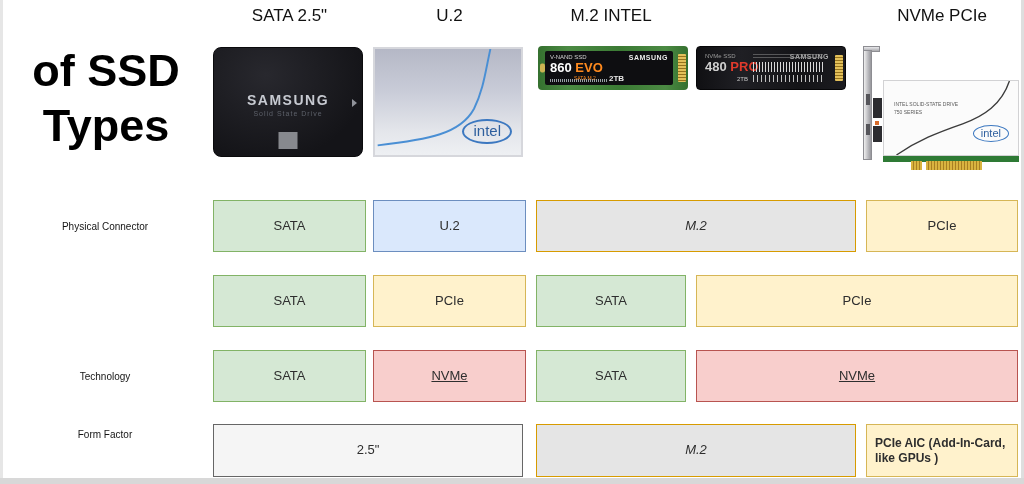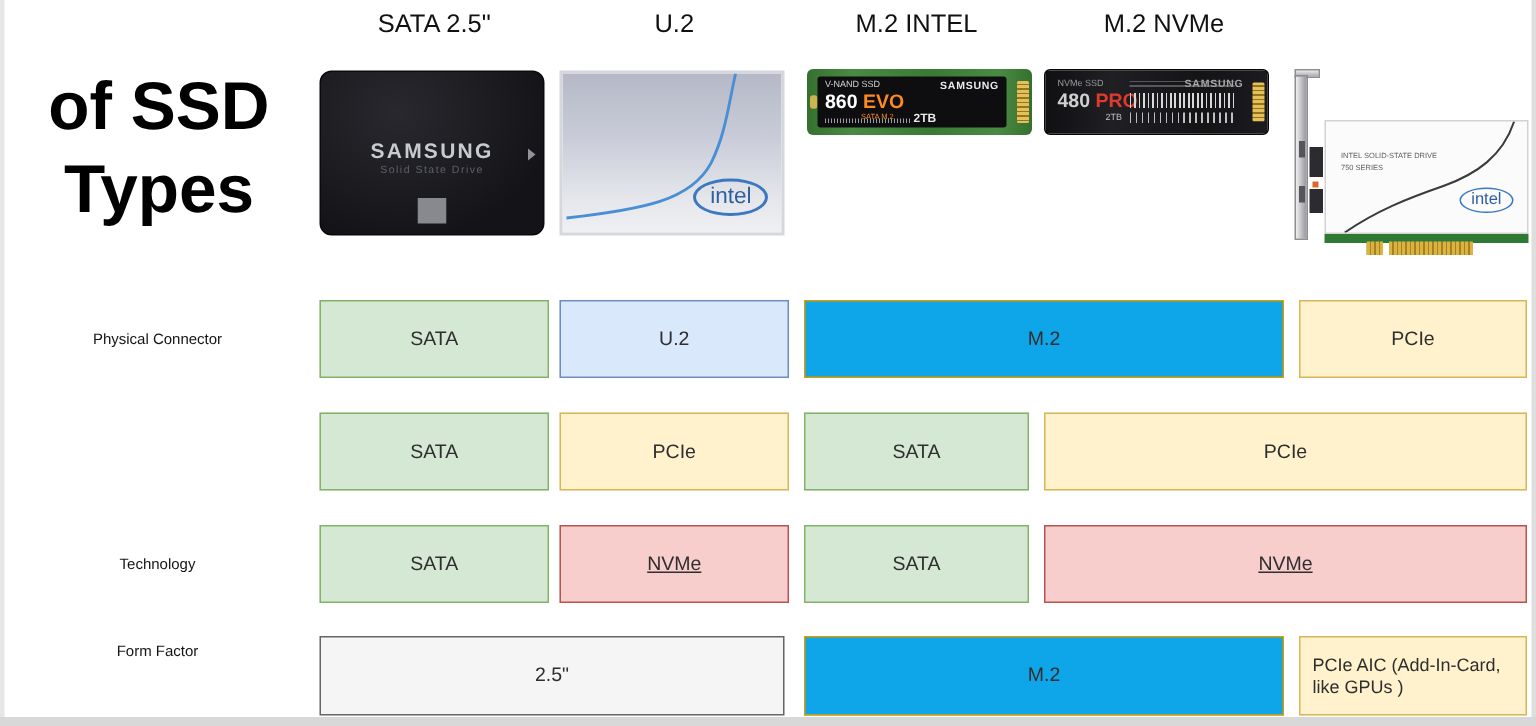--- a/index.html
+++ b/index.html
@@ -38,30 +38,30 @@
 
   
   .cell{
     position:absolute;box-sizing:border-box;border:1px solid;
     display:flex;align-items:center;justify-content:center;text-align:left;
     font-size:13px;color:#2e2e2e;padding:2px 8px;line-height:1.25;
   }
   .green {background:#d5e8d4;border-color:#82b366;}
   .blue  {background:#dae8fc;border-color:#6c8ebf;}
   .yellow{background:#fff2cc;border-color:#d6b656;}
-  .orange{background:#0ea5e9;border-color:#d79b00;}
+  .orange{background:#e5e5e5;border-color:#d79b00;font-style:italic;}
   .red   {background:#f8cecc;border-color:#b85450;text-decoration:underline;}
   .grey  {background:#f5f5f5;border-color:#666666;}
   .r1{top:200px;height:52px;} .r2{top:275px;height:52px;}
   .r3{top:350px;height:52px;} .r4{top:424px;height:53px;}
   .c1{left:213px;width:153px;} .c2{left:373px;width:153px;}
   .c3{left:536px;width:150px;} .c5{left:866px;width:152px;}
   .c12{left:213px;width:310px;} .c34{left:536px;width:320px;}
   .c45{left:696px;width:322px;}
-  .small-cell{font-size:12px;}
+  .small-cell{font-size:12px;font-weight:bold;}
 
   
   
   .sata25-drive{position:absolute;left:213px;top:47px;width:150px;height:110px;
     background:radial-gradient(ellipse at 35% 25%, #28282e 0%, #141418 75%);
     border:1px solid #0a0a0c;border-radius:8px;box-sizing:border-box;}
   .s25-brand{position:absolute;top:44px;left:0;right:0;text-align:center;
     color:#c7cad1;font-weight:bold;font-size:14px;letter-spacing:1.5px;}
   .s25-sub{position:absolute;top:62px;left:0;right:0;text-align:center;
     color:#5d616a;font-size:7px;letter-spacing:1px;}
@@ -82,21 +82,21 @@
   
   .m2{position:absolute;top:46px;width:150px;height:44px;border-radius:4px;box-sizing:border-box;}
   .m2sata-drive{left:538px;
     background:linear-gradient(90deg,#35702f,#4b8a43 20%,#3b7a34 55%,#4b8a43 85%,#35702f);}
   .m2nvme-drive{left:696px;border:1px solid #060608;
     background:linear-gradient(90deg,#101013,#1f1f24 30%,#141417 70%,#1b1b20);}
   .m2-gold{position:absolute;right:2px;top:8px;bottom:8px;width:8px;border-radius:1px;
     background:repeating-linear-gradient(180deg,#e3c05a 0 2px,#96731d 2px 3px);}
   .m2-screw{position:absolute;left:2px;top:50%;transform:translateY(-50%);
     width:5px;height:9px;background:#cdb452;border-radius:2px;}
-  .m2-label{position:absolute;left:7px;top:5px;bottom:5px;width:108px;background:#0e0e11;border-radius:2px;padding-left:18px;}
+  .m2-label{position:absolute;left:7px;top:5px;bottom:5px;width:128px;background:#0e0e11;border-radius:2px;}
   .m2s-tag{position:absolute;top:3px;left:5px;font-size:6px;color:#d2d2d2;}
   .m2s-brand{position:absolute;top:3px;right:5px;font-size:7px;font-weight:bold;color:#ececec;letter-spacing:.5px;}
   .m2s-model{position:absolute;top:9px;left:5px;font-size:13px;font-weight:bold;color:#ffffff;}
   .m2s-model .series{color:#ff8a1e;}
   .m2s-iface{position:absolute;top:24px;left:29px;font-size:5px;color:#ff8a1e;}
   .m2s-cap{position:absolute;top:23px;left:64px;font-size:8px;font-weight:bold;color:#e8e8e8;}
   .m2s-line{position:absolute;bottom:3px;left:5px;width:58px;height:3px;
     background:repeating-linear-gradient(90deg,#99a0a6 0 1px,transparent 1px 2px);}
   .m2n-tag{position:absolute;top:6px;left:8px;font-size:6px;color:#9a9a9a;}
   .m2n-model{position:absolute;top:12px;left:8px;font-size:13px;font-weight:bold;color:#cfcfcf;}
@@ -140,21 +140,21 @@
   <div class="edge-bottom"></div>
 
   <div class="title">
     <div>of SSD</div>
     <div>Types</div>
   </div>
 
   <div class="hdr hdr1">SATA 2.5"</div>
   <div class="hdr hdr2">U.2</div>
   <div class="hdr hdr3">M.2 INTEL</div>
-  <div class="hdr hdr4">M.2 NVMe</div>
+  <div class="hdr hdr5">NVMe PCIe</div>
 
   <div class="sata25-drive">
     <div class="s25-brand">SAMSUNG</div>
     <div class="s25-sub">Solid State Drive</div>
     <div class="s25-square"></div>
     <div class="s25-arrow"></div>
   </div>
 
   <div class="u2-drive">
     <svg class="u2-curve" viewBox="0 0 150 110">

